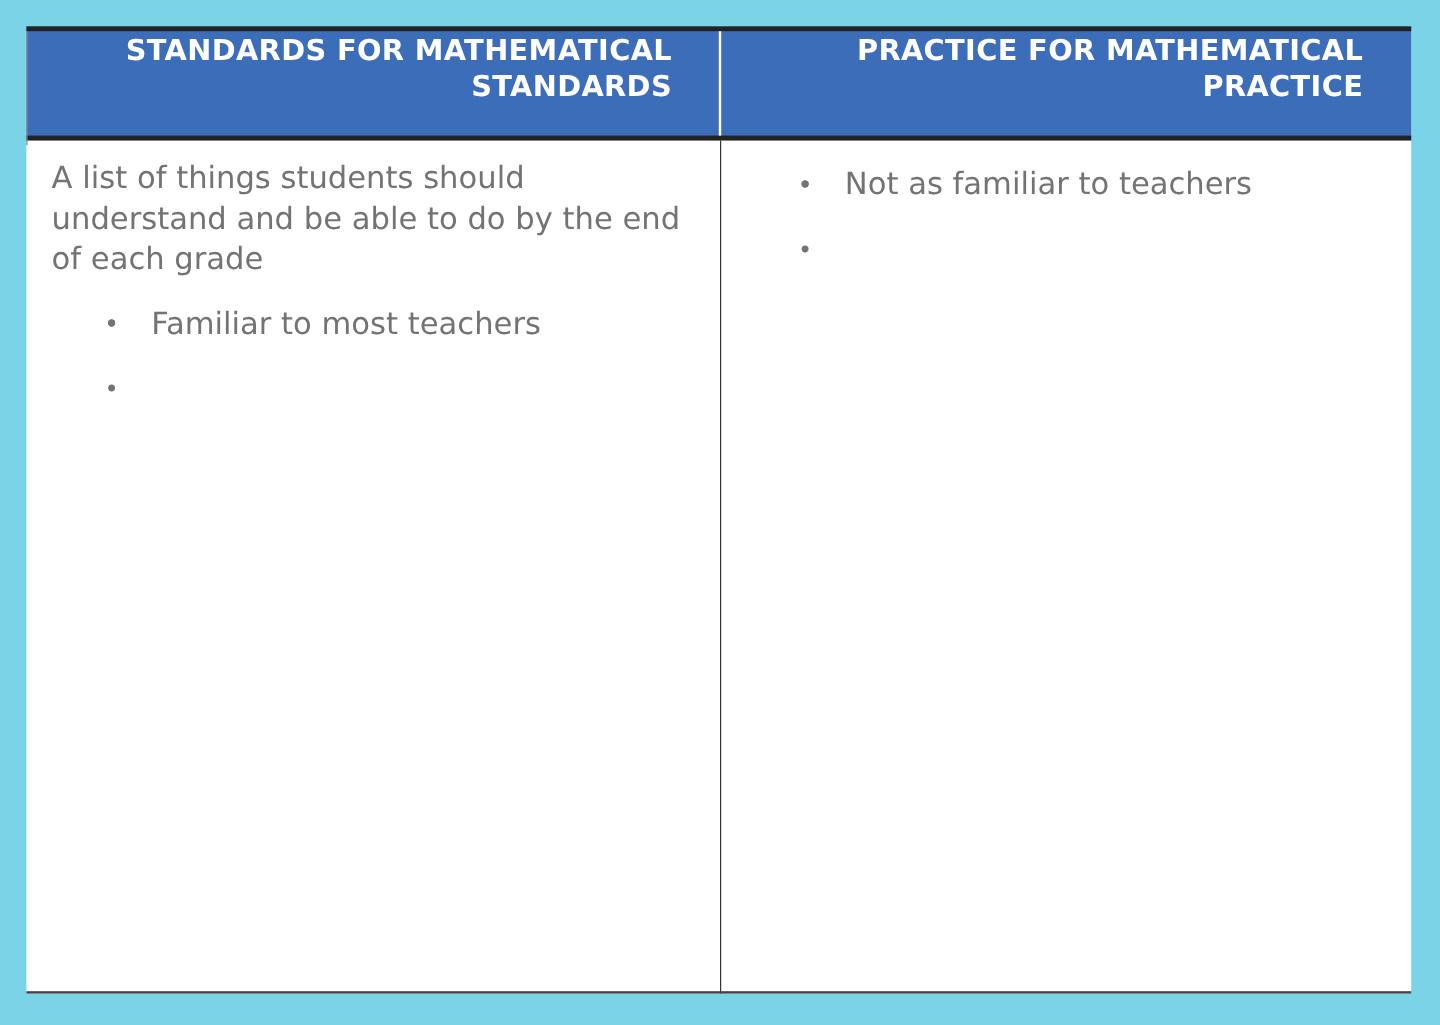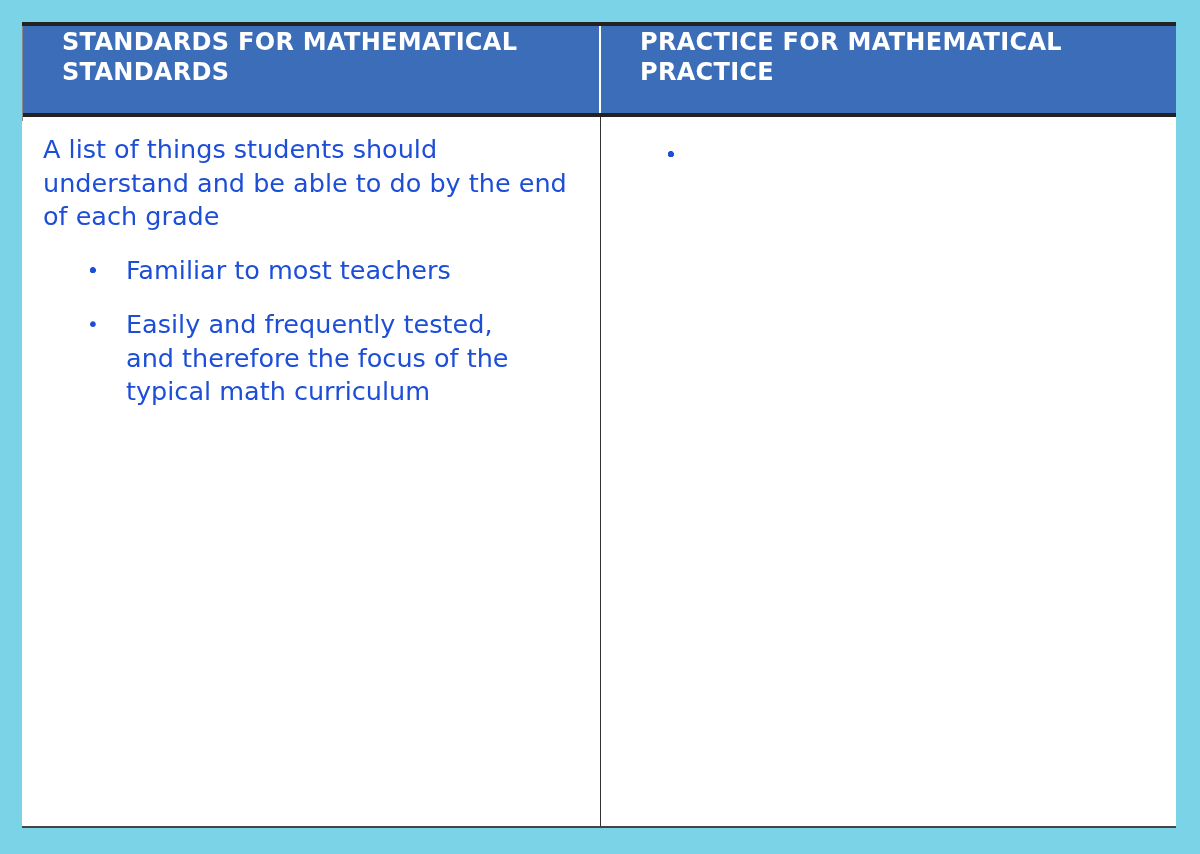--- a/index.html
+++ b/index.html
@@ -2,29 +2,29 @@
 <html><head>
 <meta charset="utf-8">
 <style>
   html, body { margin:0; padding:0; }
   body { width:1200px; height:854px; background:#7BD3E8; position:relative; overflow:hidden;
          font-family:"DejaVu Sans", sans-serif; }
   .table { position:absolute; left:22px; top:22px; width:1154px; height:806px; background:#ffffff; }
   .header { position:absolute; left:0; top:0; width:1154px; height:95px; background:#3B6DB8;
             border-top:4px solid #222; border-bottom:4px solid #222; box-sizing:border-box; }
   .hcell { position:absolute; top:0; height:61px; display:flex; align-items:center; justify-content:center;
-           text-align:left; color:#ffffff; font-weight:bold; font-size:24px; line-height:30px;
+           text-align:right; color:#ffffff; font-weight:bold; font-size:24px; line-height:30px;
            letter-spacing:0.3px; box-sizing:border-box; padding:0 40px; }
   .hcell.left { left:0; width:578px; }
   .hcell.right { left:578px; width:576px; }
   .hdiv { position:absolute; left:577px; top:0; width:2px; height:87px; background:#ffffff; }
   .bdiv { position:absolute; left:578px; top:95px; width:1px; height:711px; background:#333; }
   .bottom { position:absolute; left:0; bottom:0; width:1154px; height:2px; background:#444; }
   .leftedge { position:absolute; left:0; top:0; width:1px; height:95px; background:#888; }
-  .col { position:absolute; top:95px; color:#1d4ed8; font-size:25.5px; line-height:33.5px; }
+  .col { position:absolute; top:95px; color:#737373; font-size:25.5px; line-height:33.5px; }
   .col.left { left:21px; width:540px; }
   .col.right { left:599px; width:540px; }
   .intro { margin-top:16px; margin-bottom:20px; }
   ul { list-style:none; margin:0; padding:0; }
   li { position:relative; padding-left:83px; margin-bottom:20.5px; }
   .bullet { position:absolute; left:44px; top:0; font-size:20px; }
 </style>
 </head>
 <body>
 
@@ -45,35 +45,35 @@
       </li>
       <li style="width:345px">
         <span class="bullet">•</span>
       </li>
       <li style="width:420px">
         <span class="bullet">•</span>
         <span>Familiar to most teachers</span>
       </li>
       <li style="width:400px">
         <span class="bullet">•</span>
-        <span>Easily and frequently tested, and therefore the focus of the typical math curriculum</span>
       </li>
     </ul>
   </div>
 
   <div class="col right">
     <ul>
       <li style="width:345px">
         <span class="bullet">•</span>
       </li>
       <li style="width:345px">
         <span class="bullet">•</span>
       </li>
       <li style="width:420px">
         <span class="bullet">•</span>
+        <span>Not as familiar to teachers</span>
       </li>
       <li style="width:370px">
         <span class="bullet">•</span>
       </li>
     </ul>
   </div>
 
   <div class="bottom"></div>
 </div>
 

